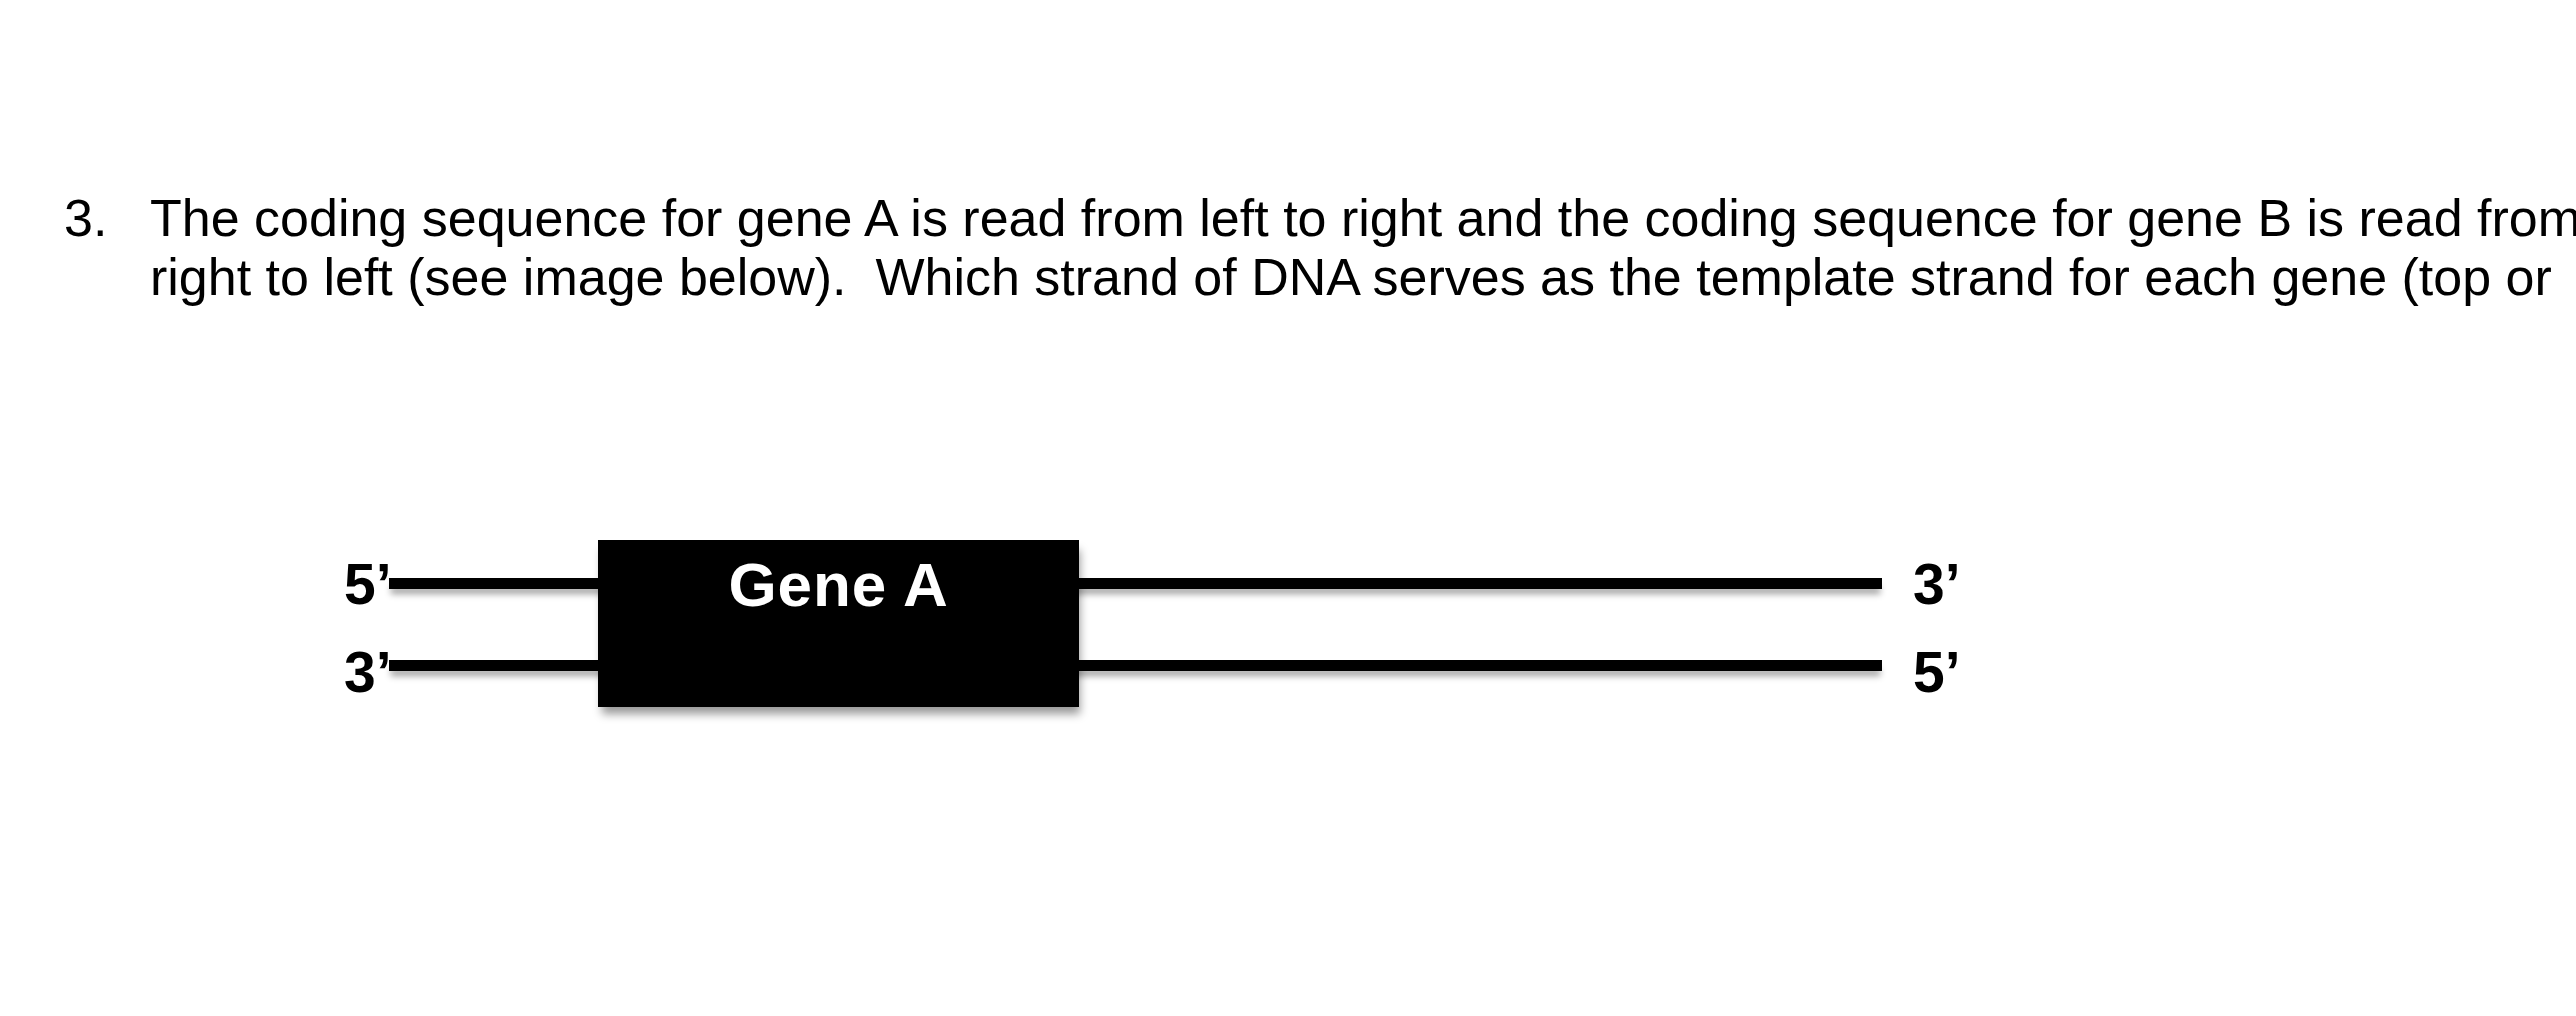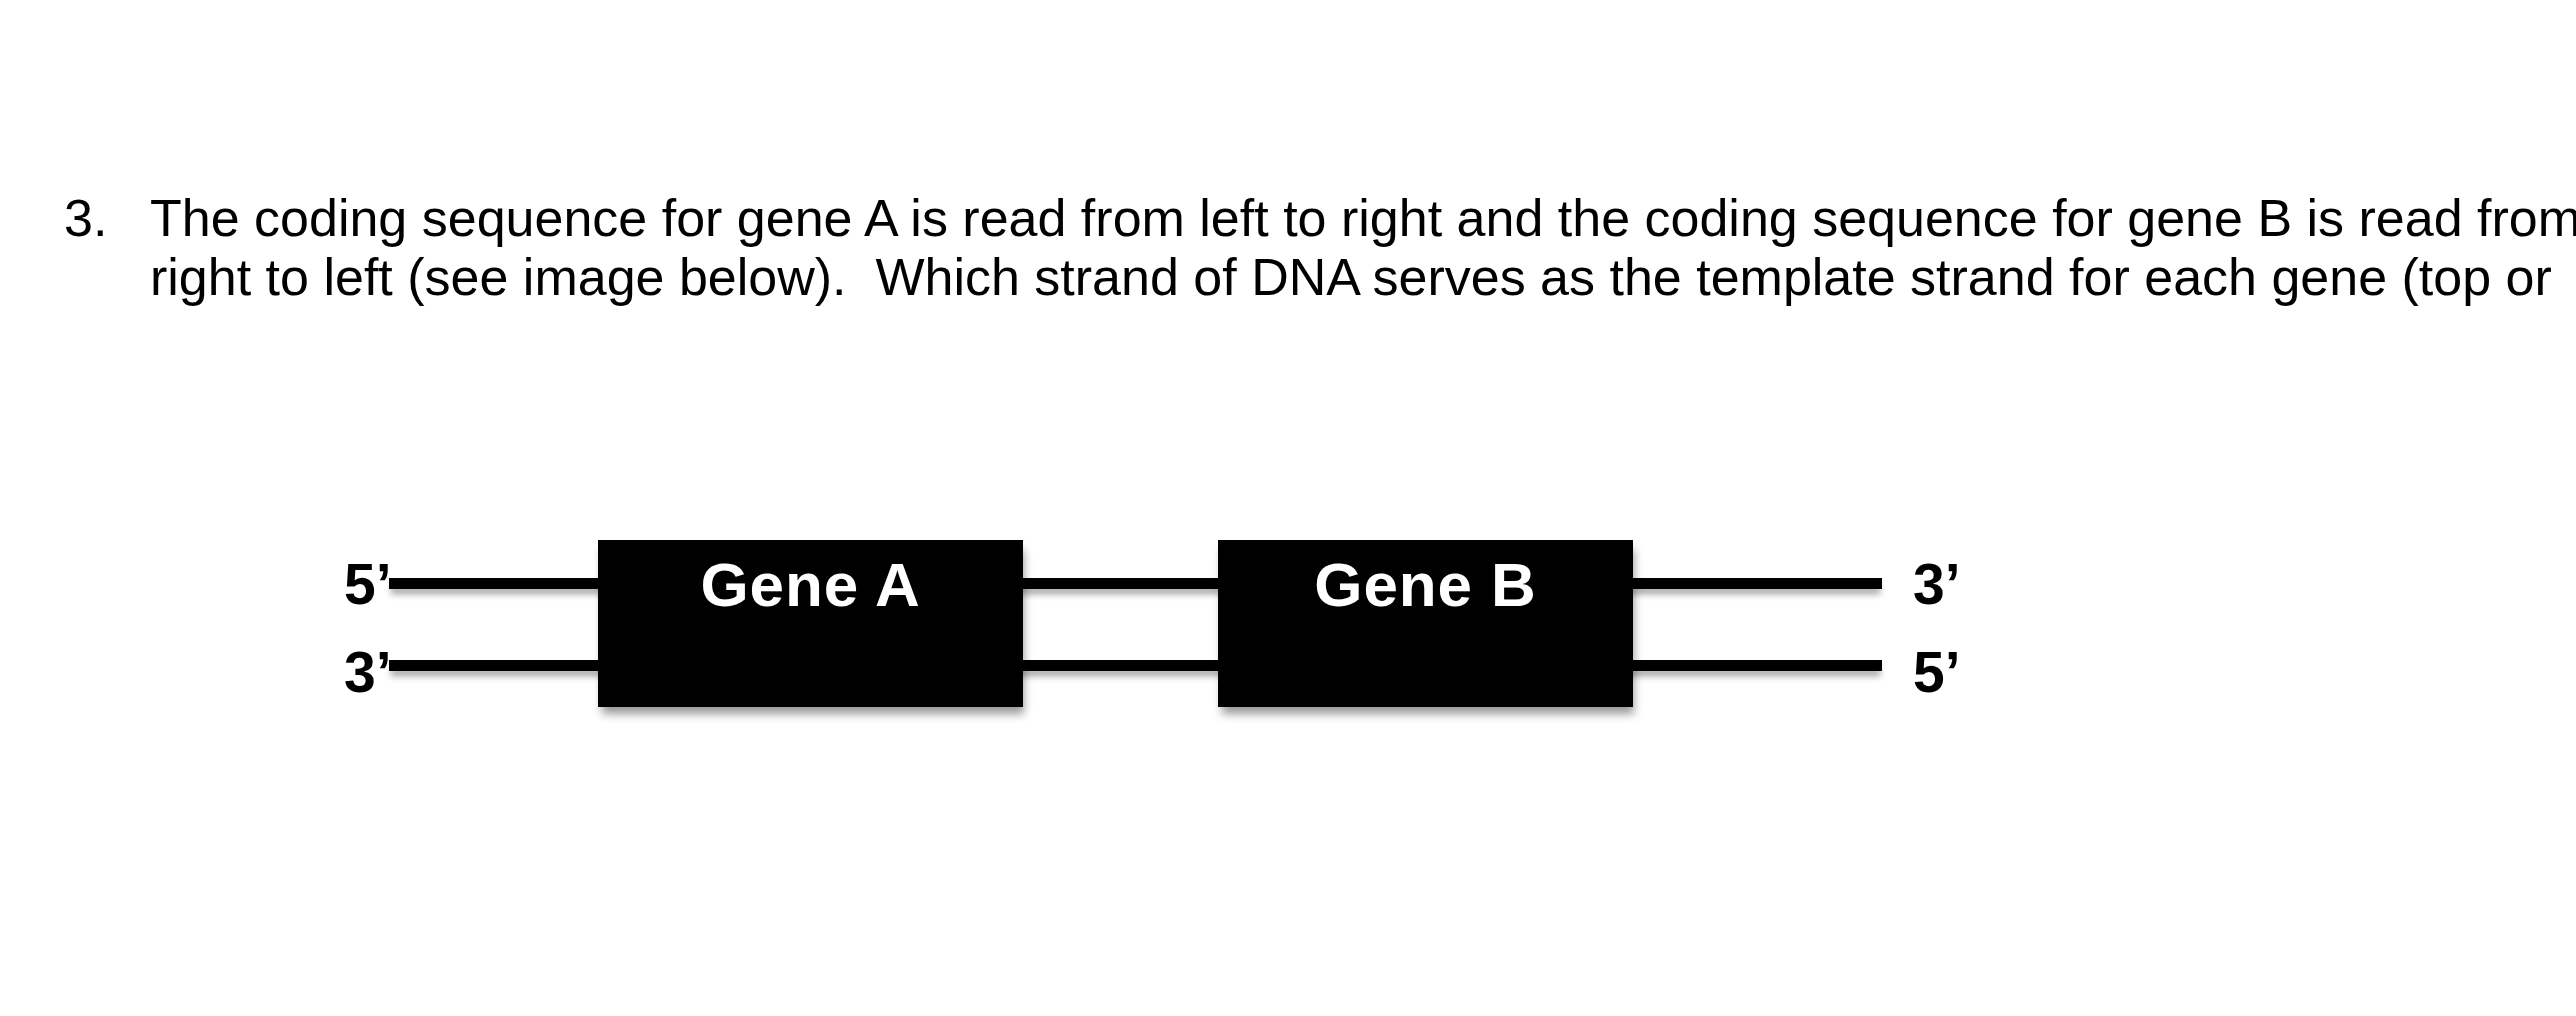--- a/index.html
+++ b/index.html
@@ -63,21 +63,21 @@
   .strand-bottom { top: 660px; }
 
   .gene-box {
     position: absolute;
     top: 540px;
     height: 167px;
     background: var(--box-fill, #000000);
     box-shadow: 2.6px 8.6px 8.6px -1.7px rgba(0,0,0,0.40);
     z-index: 2;
   }
-  .gene-a { left: 598px;  width: 425px; }
+  .gene-a { left: 598px;  width: 481px; }
   .gene-b { left: 1218px; width: 415px; }
 
   .gene-label {
     position: absolute;
     top: 13.8px;
     left: 0;
     width: 100%;
     text-align: center;
     color: var(--gene-text, #ffffff);
     font-size: 62px;
@@ -115,23 +115,20 @@
 
   <div class="diagram">
 
     <div class="strand strand-top"></div>
     <div class="strand strand-bottom"></div>
 
     <div class="gene-box gene-a">
       <span class="gene-label">Gene A</span>
     </div>
 
-    <div class="gene-box gene-b">
-      <span class="gene-label">Gene B</span>
-    </div>
 
     <div class="end-label end-top-left">5’</div>
     <div class="end-label end-bottom-left">3’</div>
     <div class="end-label end-top-right">3’</div>
     <div class="end-label end-bottom-right">5’</div>
 
   </div>
 
 </div>
 

